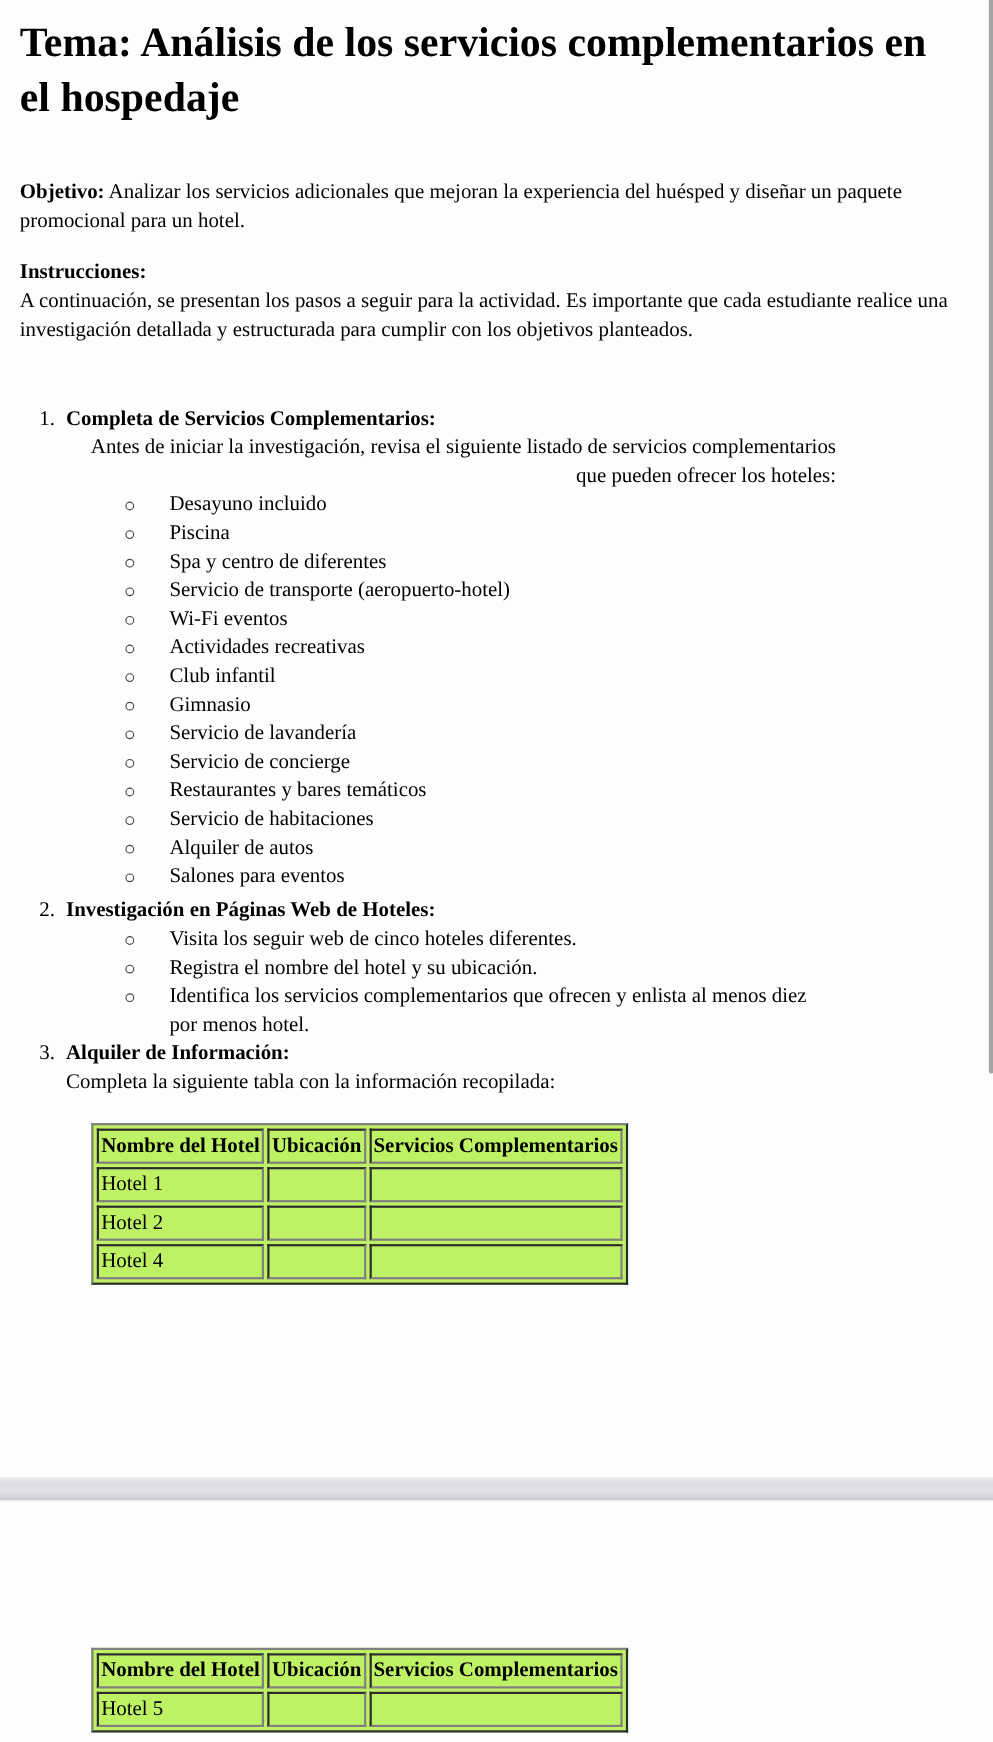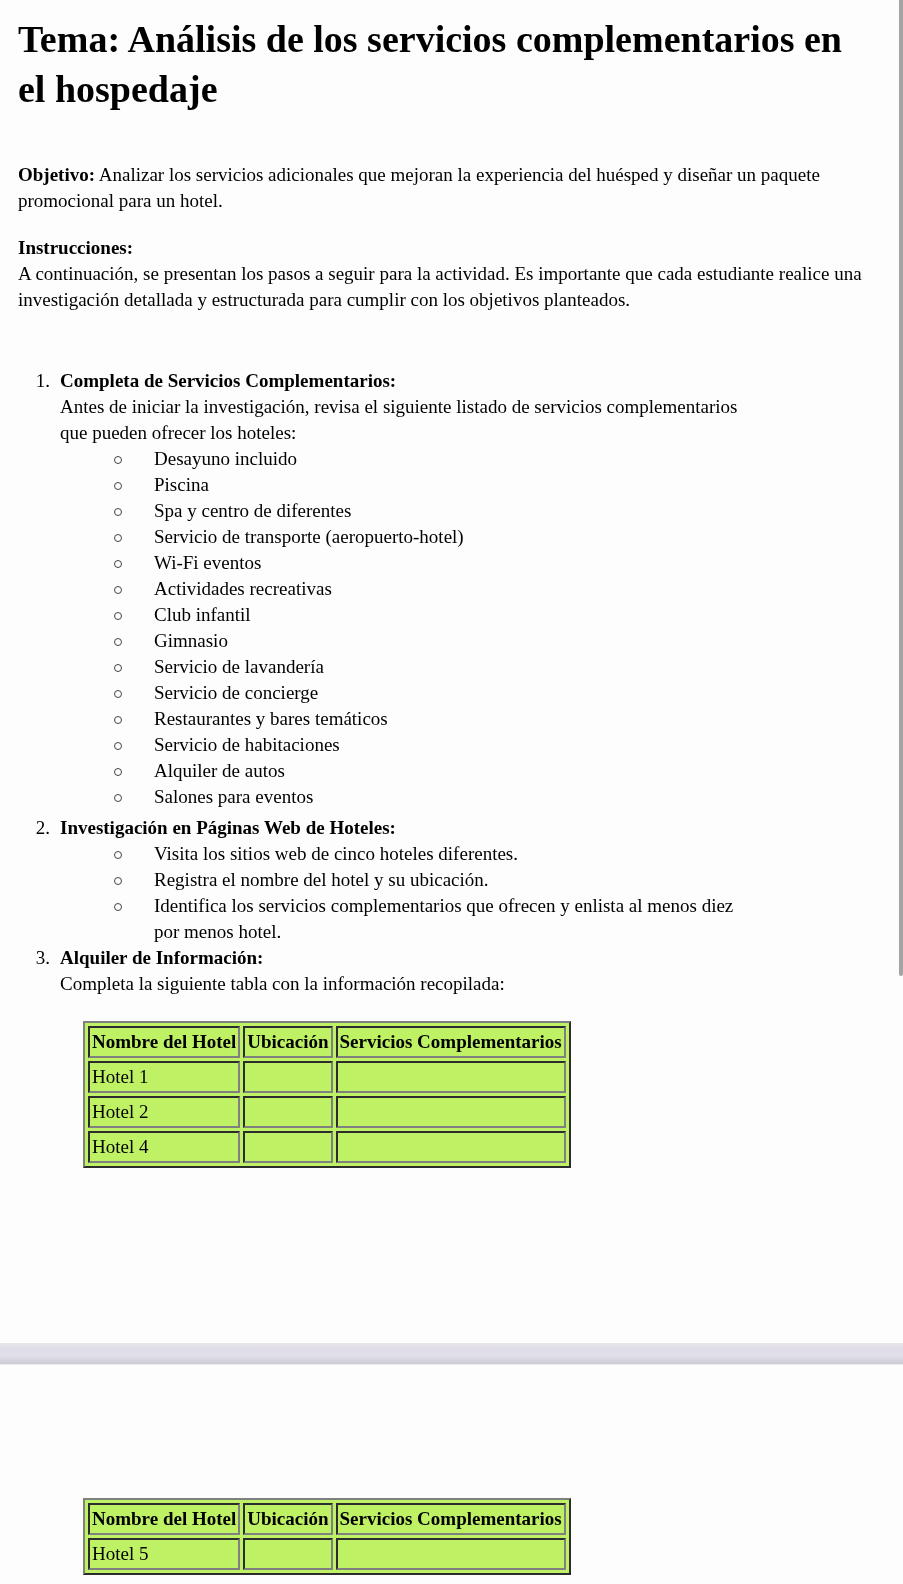--- a/index.html
+++ b/index.html
@@ -59,21 +59,21 @@
 
   <p class="p objetivo"><b>Objetivo:</b><span> Analizar los servicios adicionales que mejoran la experiencia del huésped y diseñar un paquete promocional para un hotel.</span></p>
 
   <p class="p instr-h">Instrucciones:</p>
   <p class="p instr">A continuación, se presentan los pasos a seguir para la actividad. Es importante que cada estudiante realice una investigación detallada y estructurada para cumplir con los objetivos planteados.</p>
 
   <div class="step" style="left:20px; top:368px; width:850px;">
     <span class="num">1.</span>
     <span class="title">Completa de Servicios Complementarios:</span>
   </div>
-  <div class="step-body" style="left:60px; top:394px; width:700px;">Antes de iniciar la investigación, revisa el siguiente listado de servicios complementarios que pueden ofrecer los hoteles:</div>
+  <div class="step-body" style="left:60px; top:394px; width:700px;text-align:right;">Antes de iniciar la investigación, revisa el siguiente listado de servicios complementarios que pueden ofrecer los hoteles:</div>
 
   <ul class="sub" style="left:114px; top:446px;">
     <li><span class="bullet"></span><span>Desayuno incluido</span></li>
     <li><span class="bullet"></span><span>Piscina</span></li>
     <li><span class="bullet"></span><span>Spa y centro de diferentes</span></li>
     <li><span class="bullet"></span><span>Servicio de transporte (aeropuerto-hotel)</span></li>
     <li><span class="bullet"></span><span>Wi-Fi eventos</span></li>
     <li><span class="bullet"></span><span>Actividades recreativas</span></li>
     <li><span class="bullet"></span><span>Club infantil</span></li>
     <li><span class="bullet"></span><span>Gimnasio</span></li>
@@ -83,21 +83,21 @@
     <li><span class="bullet"></span><span>Servicio de habitaciones</span></li>
     <li><span class="bullet"></span><span>Alquiler de autos</span></li>
     <li><span class="bullet"></span><span>Salones para eventos</span></li>
   </ul>
 
   <div class="step" style="left:20px; top:815px; width:850px;">
     <span class="num">2.</span>
     <span class="title">Investigación en Páginas Web de Hoteles:</span>
   </div>
   <ul class="sub" style="left:114px; top:841px;">
-    <li><span class="bullet"></span><span>Visita los sitios web de cinco hoteles diferentes.</span></li>
+    <li><span class="bullet"></span><span>Visita los seguir web de cinco hoteles diferentes.</span></li>
     <li><span class="bullet"></span><span>Registra el nombre del hotel y su ubicación.</span></li>
     <li><span class="bullet"></span><span>Identifica los servicios complementarios que ofrecen y enlista al menos diez</span></li>
     <li><span>por menos hotel.</span></li>
   </ul>
 
   <div class="step" style="left:20px; top:945px; width:850px;">
     <span class="num">3.</span>
     <span class="title">Alquiler de Información:</span>
   </div>
   <div class="step-body" style="left:60px; top:971px; width:800px;">Completa la siguiente tabla con la información recopilada:</div>

